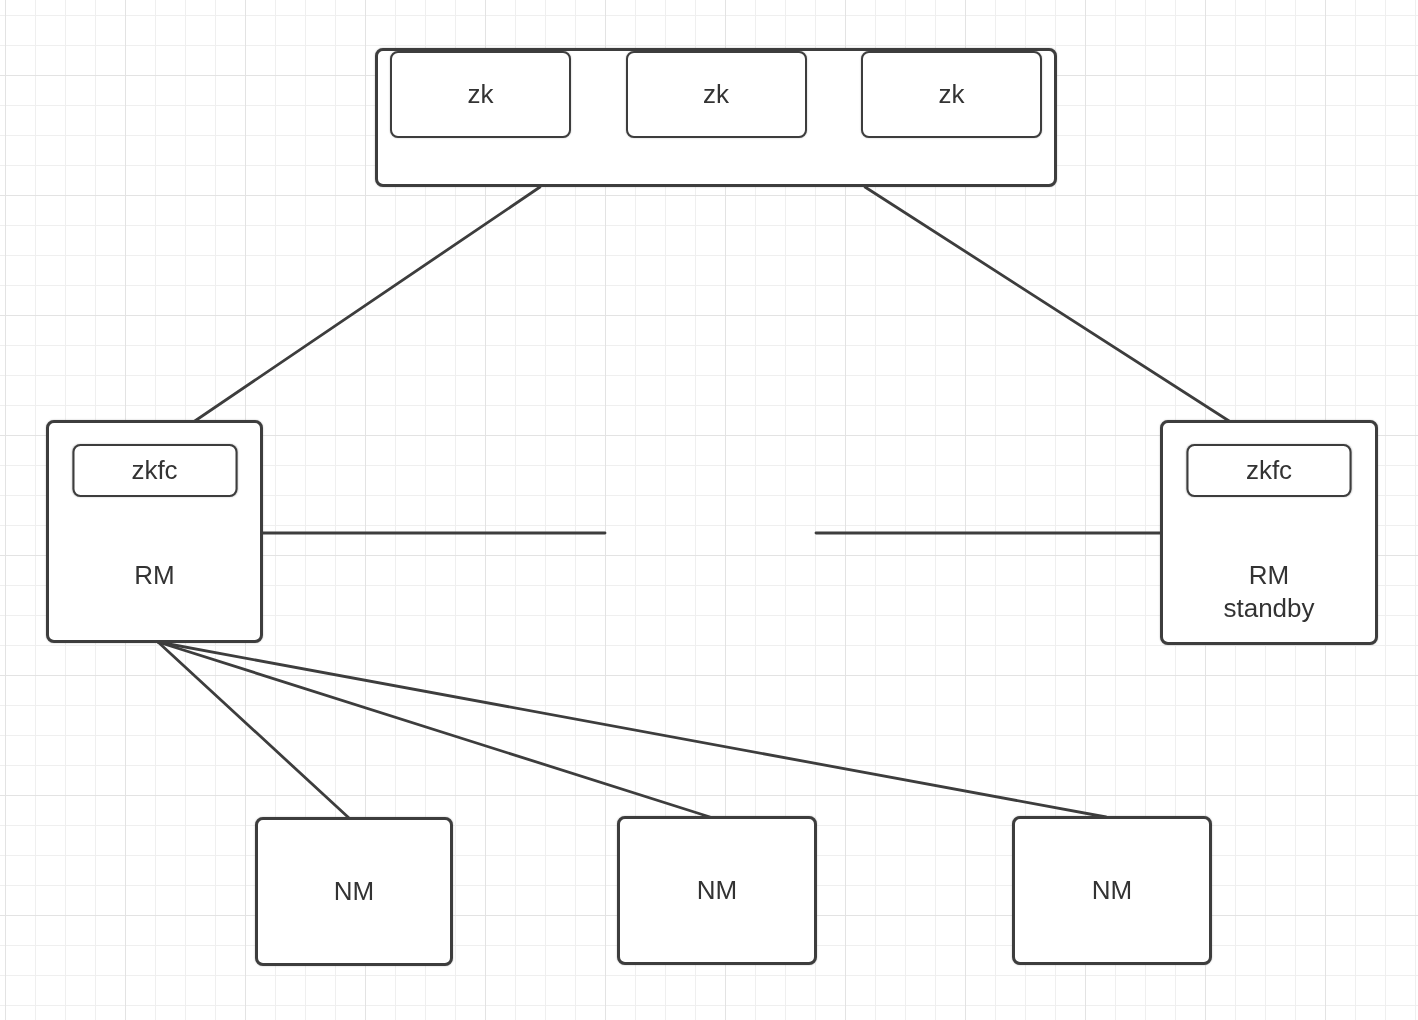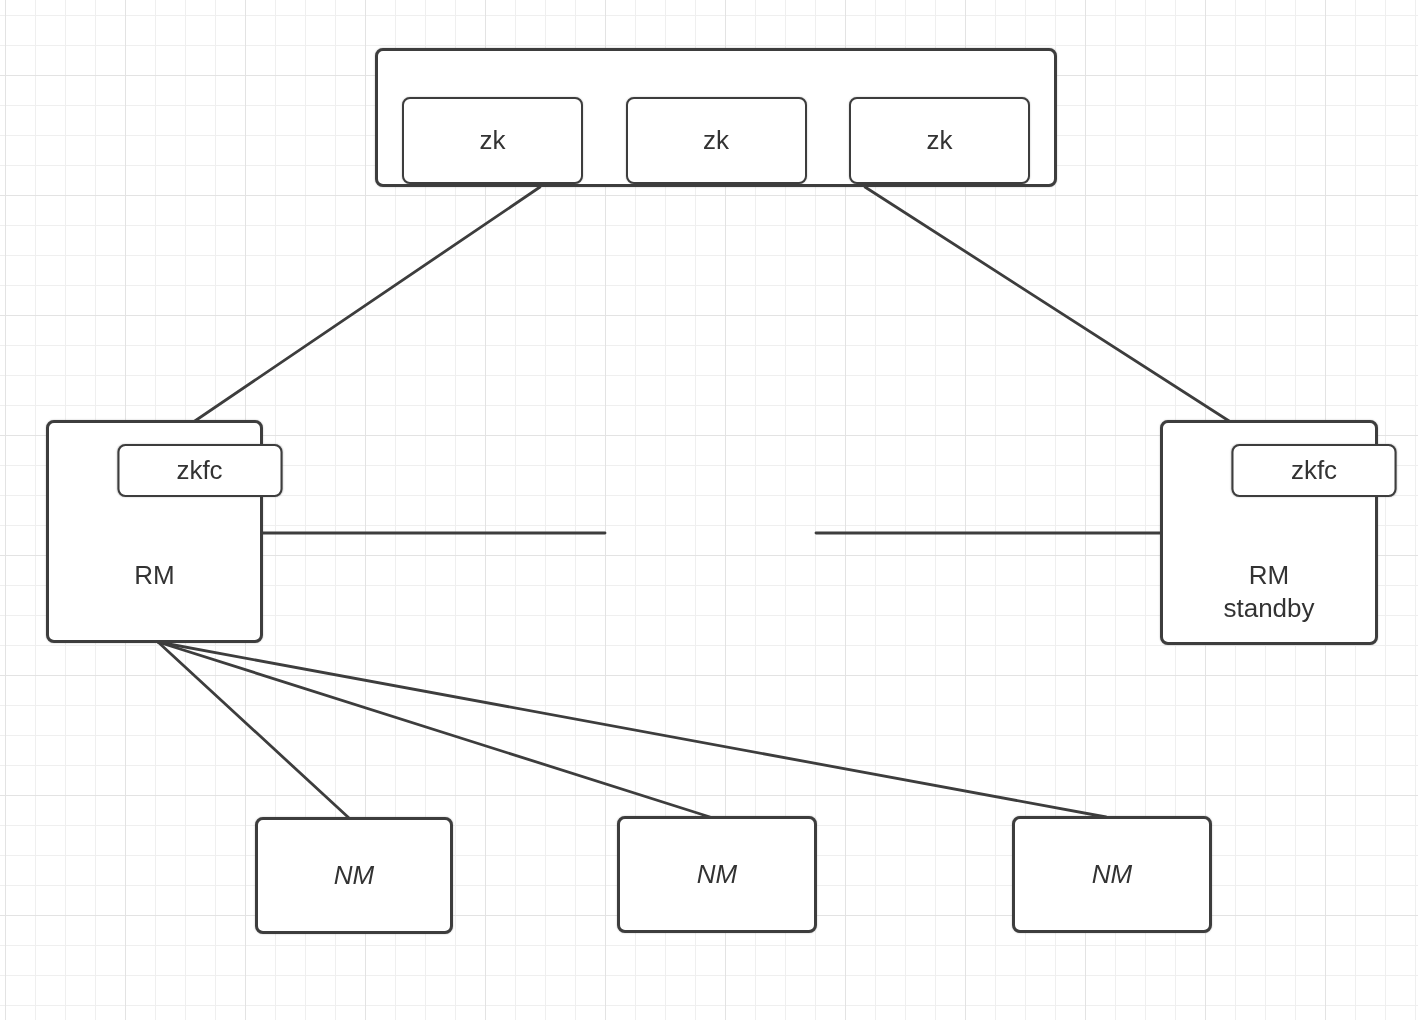--- a/index.html
+++ b/index.html
@@ -50,23 +50,23 @@
     line-height: 33px;
     color: #333333;
     text-align: center;
     white-space: nowrap;
   }
   
   .zk-cluster {
     left: 375px; top: 48px;
     width: 682px; height: 139px;
     display: flex;
-    align-items: flex-end;
+    align-items: flex-start;
     justify-content: space-between;
-    padding: 0 24px;
+    padding: 0 12px;
   }
   .zk-box {
     position: relative;
     z-index: 2;
     width: 181px; height: 87px;
     background: #ffffff;
     border: 2.5px solid #3d3d3d;
     border-radius: 8px;
     box-sizing: border-box;
     display: flex;
@@ -86,45 +86,43 @@
     transform: translateX(-50%);
     width: 165px; height: 53px;
     background: #ffffff;
     border: 2.5px solid #3d3d3d;
     border-radius: 8px;
     box-sizing: border-box;
     display: flex;
     align-items: center;
     justify-content: center;
     box-shadow: 0 0 1.5px rgba(60,60,60,.45);
-    margin-left: 45px;
   }
   .rm-caption {
     position: absolute;
     top: 112px;
     width: 100%;
     margin-top: 24px;
   }
   
   .state-store {
     left: 603px; top: 489px;
     width: 214px; height: 88px;
     display: flex;
     flex-direction: column;
     align-items: center;
     justify-content: center;
   }
   .state-store .label { line-height: 34px; font-size: 26px; }
   
   .nm {
-    width: 200px; height: 117px;
+    width: 200px; height: 149px;
     display: flex;
     align-items: center;
     justify-content: center;
-    font-style: italic;
   }
   .nm-1 { left: 255px;  top: 817px; width: 198px; }
   .nm-2 { left: 617px;  top: 816px; }
   .nm-3 { left: 1012px; top: 816px; }
 </style>
 </head>
 <body>
 
 <div id="canvas">
 

